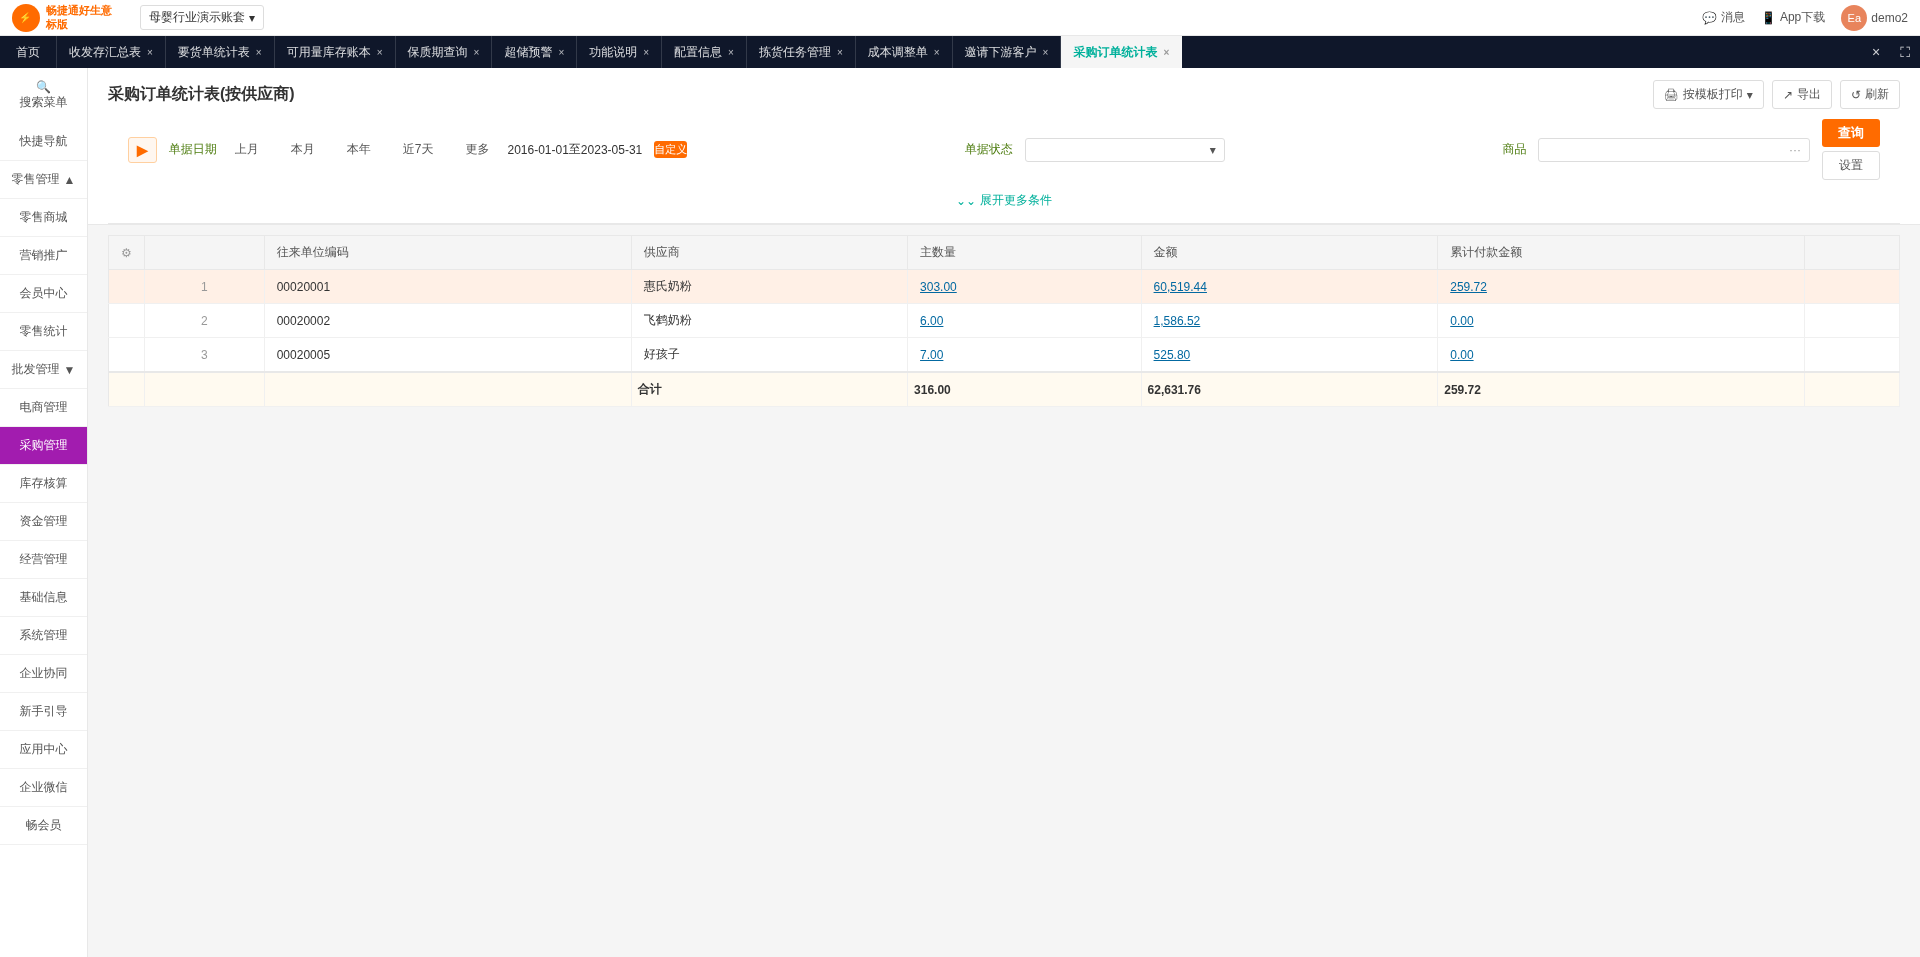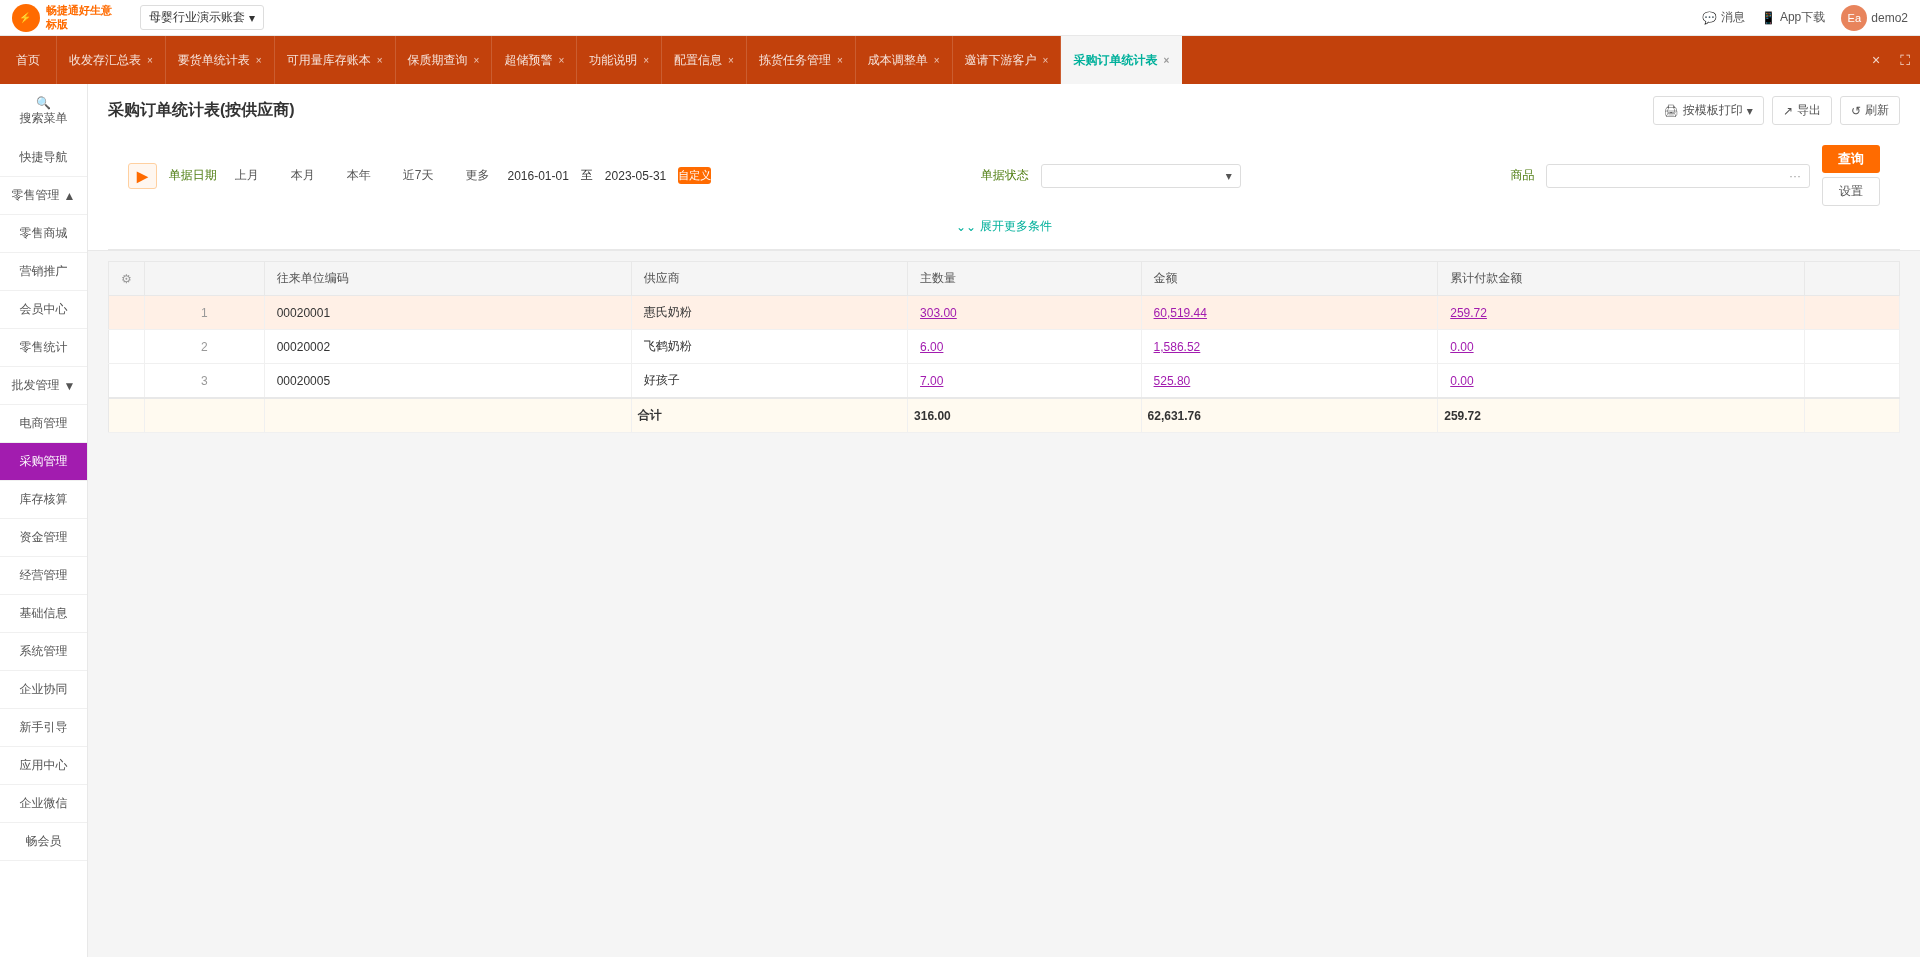--- a/index.html
+++ b/index.html
@@ -10,21 +10,21 @@
     .top-bar-left { display: flex; align-items: center; gap: 8px; }
     .logo-area { display: flex; align-items: center; gap: 6px; }
     .logo-icon { width: 28px; height: 28px; background: #ff6b00; border-radius: 50%; display: flex; align-items: center; justify-content: center; color: white; font-size: 10px; font-weight: bold; }
     .logo-text { font-size: 11px; color: #ff6b00; font-weight: bold; line-height: 1.2; }
     .dropdown-selector { display: flex; align-items: center; gap: 4px; padding: 3px 8px; border: 1px solid #ddd; border-radius: 3px; cursor: pointer; font-size: 12px; color: #333; margin-left: 20px; }
     .top-bar-right { display: flex; align-items: center; gap: 16px; }
     .top-bar-action { display: flex; align-items: center; gap: 4px; color: #555; cursor: pointer; font-size: 12px; }
     .user-avatar { width: 26px; height: 26px; border-radius: 50%; background: #e8845c; display: flex; align-items: center; justify-content: center; color: white; font-size: 11px; }
 
     
-    .nav-tabs { height: 48px; background: #c2410c; display: flex; align-items: stretch; flex-shrink: 0; overflow: hidden; }
+    .nav-tabs { height: 32px; background: #0f172a; display: flex; align-items: stretch; flex-shrink: 0; overflow: hidden; }
     .nav-tab { display: flex; align-items: center; padding: 0 12px; color: rgba(255,255,255,0.85); font-size: 12px; cursor: pointer; white-space: nowrap; border-right: 1px solid rgba(255,255,255,0.15); position: relative; gap: 4px; }
     .nav-tab.active { background: #f5f5f5; color: #00b09b; font-weight: bold; }
     .nav-tab .close-btn { font-size: 10px; color: rgba(255,255,255,0.7); cursor: pointer; margin-left: 2px; }
     .nav-tab.active .close-btn { color: #999; }
     .nav-tab-home { padding: 0 16px; }
     .nav-tabs-right { margin-left: auto; display: flex; align-items: center; }
     .nav-close-btn { padding: 0 10px; color: rgba(255,255,255,0.8); cursor: pointer; font-size: 14px; }
     .nav-expand-btn { padding: 0 10px; color: rgba(255,255,255,0.8); cursor: pointer; font-size: 14px; }
 
     
@@ -33,50 +33,50 @@
     .sidebar-item { padding: 10px 4px; text-align: center; cursor: pointer; color: #555; font-size: 12px; border-bottom: 1px solid #f0f0f0; }
     .sidebar-item.active { background: #a21caf; color: #fff; }
     .sidebar-item-with-arrow { display: flex; align-items: center; justify-content: center; gap: 4px; text-align: center; }
     .sidebar-search { padding: 12px 4px; text-align: center; cursor: pointer; color: #555; font-size: 12px; }
 
     
     .content-area { flex: 1; display: flex; flex-direction: column; overflow: hidden; background: #f5f5f5; }
 
     
     .page-header { background: #fff; padding: 12px 20px 0; border-bottom: 1px solid #e8e8e8; flex-shrink: 0; }
-    .page-title-bar { display: flex; align-items: center; justify-content: space-between; margin-bottom: 10px; }
+    .page-title-bar { display: flex; align-items: center; justify-content: space-between; }
     .page-title { font-size: 16px; font-weight: bold; color: #333; }
     .page-actions { display: flex; align-items: center; gap: 8px; }
     .btn-print { display: flex; align-items: center; gap: 4px; padding: 5px 10px; border: 1px solid #ddd; border-radius: 3px; background: #fff; cursor: pointer; color: #555; font-size: 12px; }
     .btn-export { display: flex; align-items: center; gap: 4px; padding: 5px 10px; border: 1px solid #ddd; border-radius: 3px; background: #fff; cursor: pointer; color: #555; font-size: 12px; }
     .btn-refresh { display: flex; align-items: center; gap: 4px; padding: 5px 10px; border: 1px solid #ddd; border-radius: 3px; background: #fff; cursor: pointer; color: #555; font-size: 12px; }
 
     
     .filter-bar { padding: 10px 20px; background: #fff; border-bottom: 1px solid #e8e8e8; flex-shrink: 0; }
     .filter-row { display: flex; align-items: center; gap: 12px; margin-bottom: 8px; }
     .filter-label { color: #4d7c0f; font-size: 12px; white-space: nowrap; }
     .date-shortcuts { display: flex; gap: 20px; }
     .date-shortcut { padding: 2px 6px; cursor: pointer; color: #555; font-size: 12px; }
-    .date-range { display: flex; align-items: center; gap: 12px; font-size: 12px; color: #333; }
+    .date-range { display: flex; align-items: center; gap: 0; font-size: 12px; color: #333; }
     .custom-badge { background: #ff6b00; color: white; font-size: 11px; padding: 1px 0; border-radius: 3px; }
     .filter-select { display: flex; align-items: center; gap: 4px; padding: 4px 8px; border: 1px solid #ddd; border-radius: 3px; background: #fff; min-width: 200px; cursor: pointer; font-size: 12px; color: #555; }
     .filter-input { display: flex; align-items: center; gap: 4px; padding: 4px 8px; border: 1px solid #ddd; border-radius: 3px; background: #fff; min-width: 200px; font-size: 12px; color: #555; }
     .expand-btn { display: flex; align-items: center; gap: 4px; color: #00b09b; cursor: pointer; font-size: 12px; }
     .btn-query { padding: 5px 16px; background: #ff6b00; color: white; border: none; border-radius: 3px; cursor: pointer; font-size: 13px; font-weight: bold; }
     .btn-settings { padding: 5px 12px; background: #fff; color: #555; border: 1px solid #ddd; border-radius: 3px; cursor: pointer; font-size: 12px; }
     .query-btns { display: flex; flex-direction: column; gap: 4px; }
     .more-btn { color: #999; cursor: pointer; font-size: 12px; }
     .expand-row { display: flex; justify-content: center; padding: 4px; }
 
     
     .table-container { flex: 1; overflow: auto; padding: 10px 20px; }
     .data-table { width: 100%; border-collapse: collapse; background: #fff; border: 1px solid #e8e8e8; }
     .data-table th { background: #f5f5f5; padding: 8px 12px; text-align: left; font-size: 12px; color: #555; border-bottom: 1px solid #e8e8e8; border-right: 1px solid #e8e8e8; font-weight: normal; white-space: nowrap; }
     .data-table td { padding: 8px 12px; border-bottom: 1px solid #f0f0f0; border-right: 1px solid #f0f0f0; font-size: 12px; color: #333; }
-    .data-table .num-cell { color: #a21caf; text-decoration: underline; cursor: pointer; }
+    .data-table .num-cell { color: #0369a1; text-decoration: underline; cursor: pointer; }
     .data-table .index-cell { color: #999; text-align: center; }
     .th-settings { width: 30px; text-align: center; }
     .settings-icon { cursor: pointer; color: #999; }
 
     
     .table-footer { background: #fff; border-top: 2px solid #e8e8e8; }
     .table-footer td { padding: 8px 6px; font-size: 12px; font-weight: bold; color: #333; background: #fffaf0; border-right: 1px solid #f0f0f0; }
 
     
     .row-highlight td { background: #fff0e6 !important; }

